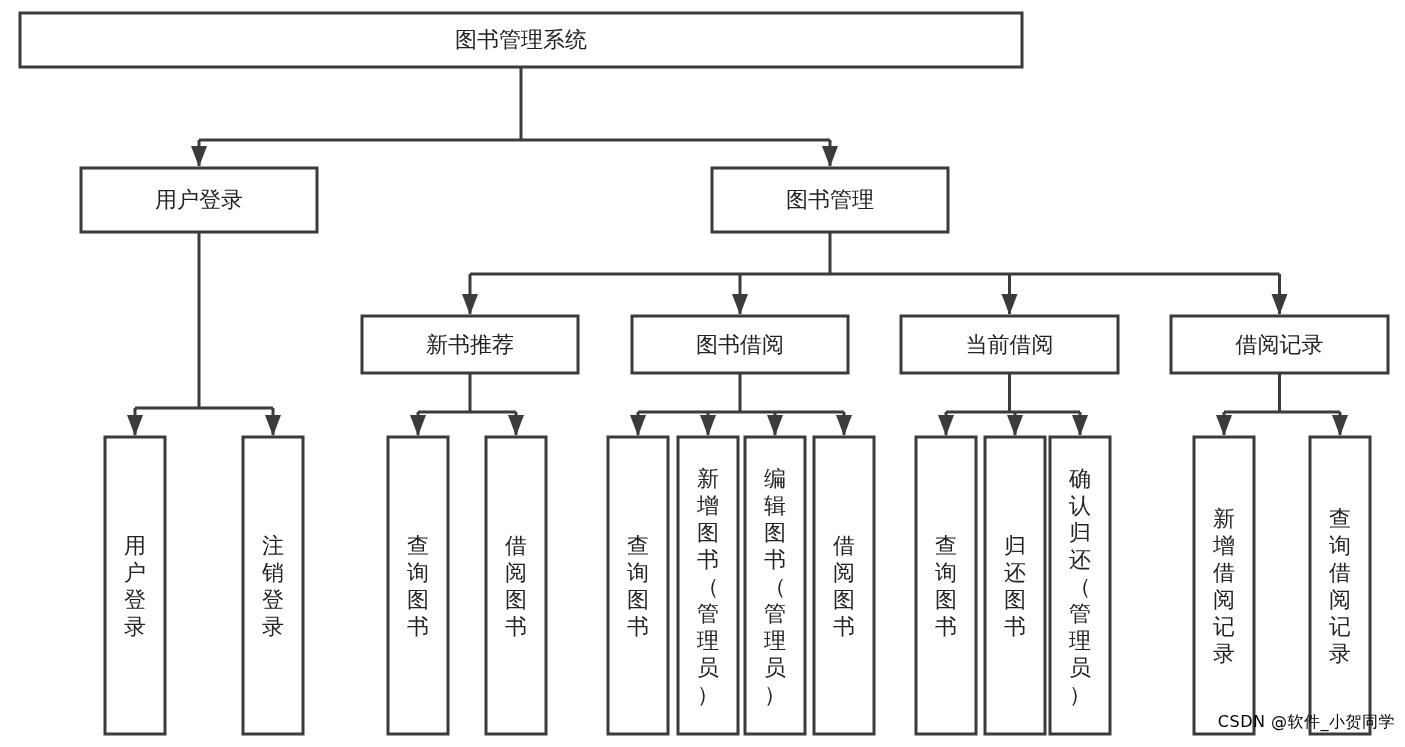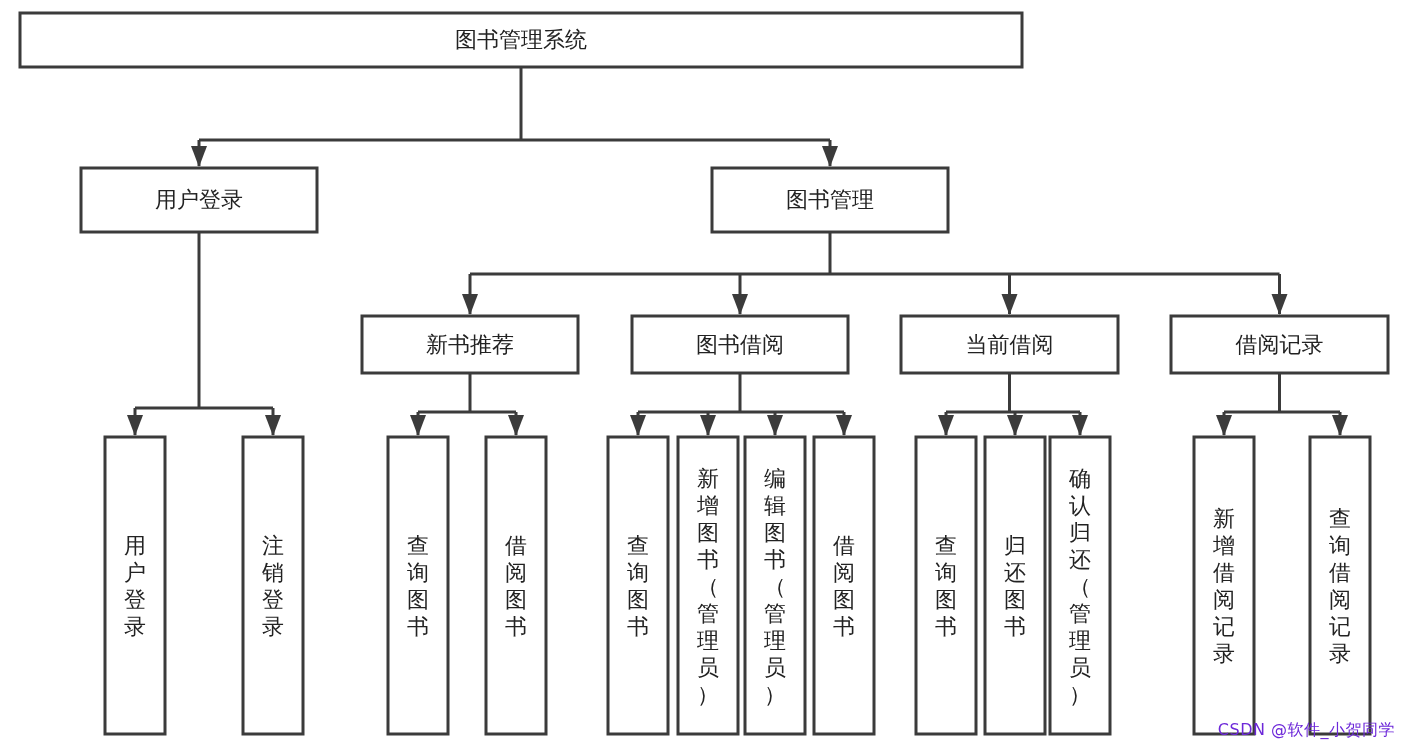--- a/index.html
+++ b/index.html
@@ -49,24 +49,24 @@
   }
   .node-label-v {
     font-family: "DejaVu Sans", "Liberation Sans", sans-serif;
     font-size: 22px;
     fill: #222222;
     text-anchor: middle;
   }
   .watermark {
     position: absolute;
     right: 10px;
-    bottom: 6px;
+    bottom: 14px;
     font-family: "DejaVu Sans", "Liberation Sans", sans-serif;
     font-size: 16px;
-    color: #6d28d9;
+    color: #000000;
     letter-spacing: 0.5px;
     white-space: nowrap;
   }
 </style>
 </head>
 <body>
 
 <div id="diagram-root">
   <svg id="tree" viewBox="0 0 1405 747">
     <defs>

